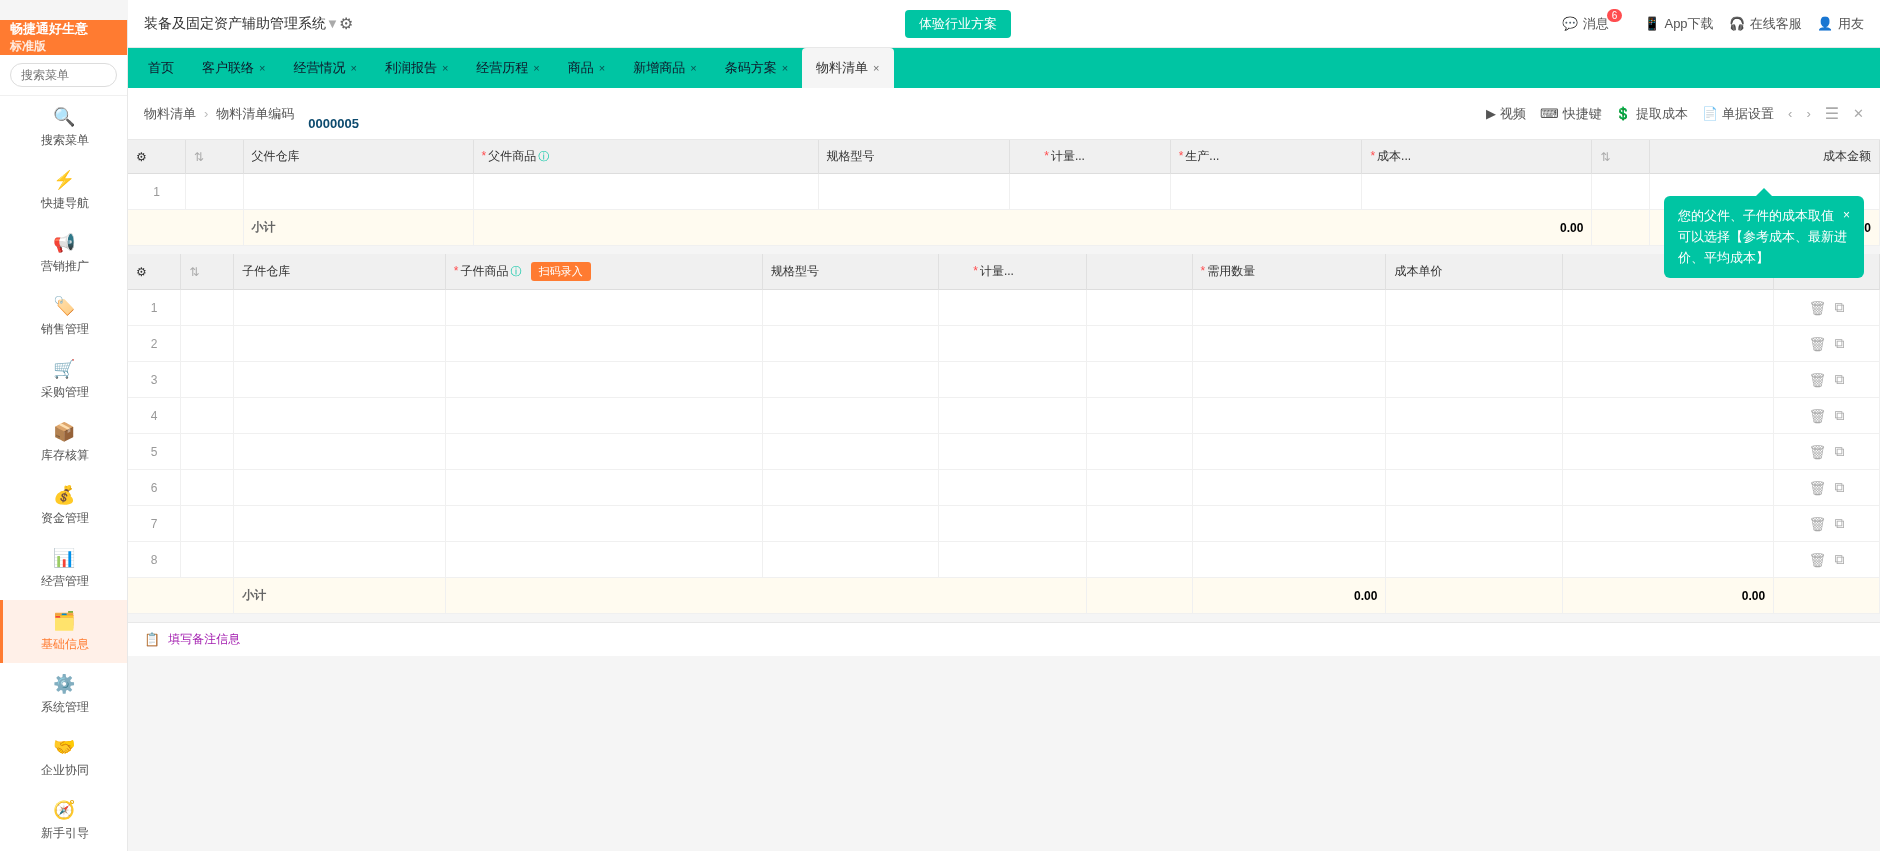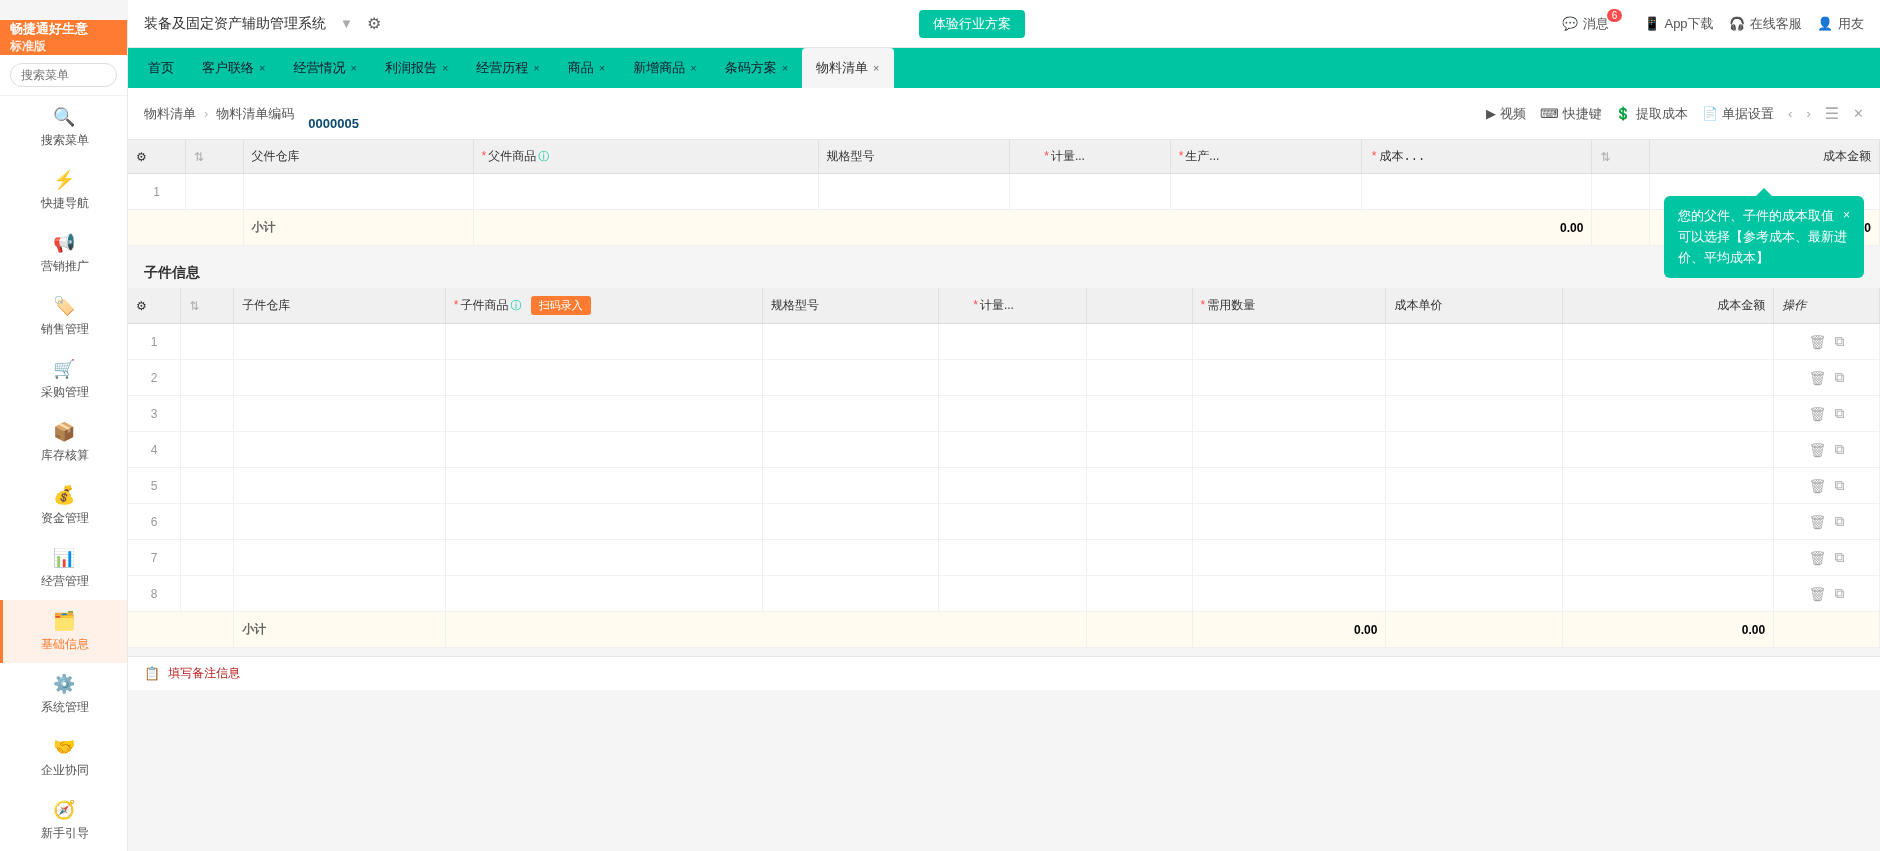--- a/index.html
+++ b/index.html
@@ -73,21 +73,21 @@
       height: 48px;
       display: flex;
       align-items: center;
       padding: 0 16px;
       border-bottom: 1px solid #e8e8e8;
       justify-content: space-between;
     }
     .top-header-left {
       display: flex;
       align-items: center;
-      gap: 14px;
+      gap: 0;
       color: #555;
       font-size: 13px;
     }
     .system-title {
       color: #333;
       font-size: 14px;
     }
     .top-header-right {
       display: flex;
       align-items: center;
@@ -325,21 +325,21 @@
       align-items: center;
       gap: 8px;
       color: #666;
       font-size: 13px;
     }
     .col-warehouse { width: 120px; }
     .col-product { width: 180px; }
     .col-spec { width: 100px; }
     .col-unit { width: 80px; padding-left: 34px; }
     .col-prod { width: 100px; }
-    .col-cost { width: 120px; font-family: Liberation Mono, monospace; }
+    .col-cost { width: 120px; }
     .col-qty { width: 110px; }
     .col-unit-cost { width: 100px; }
     .col-cost-total { width: 120px; }
     .col-action { width: 60px; font-style: italic; }
     .col-sort { width: 30px; }
 
     .page-wrapper {
       position: relative;
     }
   </style>
@@ -544,23 +544,20 @@
             <td colspan="2"></td>
             <td class="subtotal-label">小计</td>
             <td colspan="5" style="text-align:right;"><span>0.00</span></td>
             <td></td>
             <td style="text-align:right;"><span>0.00</span></td>
           </tr>
         </tbody>
       </table>
     </div>
 
-    <div class="section-header">
-      <span>子件信息</span>
-    </div>
     <div class="table-wrap">
       <table>
         <thead>
           <tr>
             <th class="col-sort">⚙</th>
             <th class="col-sort" style="color:#aaa;">⇅</th>
             <th class="col-warehouse">子件仓库</th>
             <th class="col-product">
               <span class="required">*</span>子件商品<span style="color:#00c5a3;margin-left:2px;font-size:11px;">ⓘ</span>
               <button class="scan-btn" style="margin-left:6px;">扫码录入</button>
@@ -728,21 +725,21 @@
   <td></td>
   <td style="text-align:right;">0.00</td>
   <td></td>
 </tr>
           </tbody>
       </table>
     </div>
 
     <div class="bottom-bar">
       <span>📋</span>
-      <span style="color:#b91c1c;font-size:12px;">填写备注信息</span>
+      <span style="color:#a21caf;font-size:12px;">填写备注信息</span>
     </div>
 
     <div class="tooltip-popup">
       <span class="tooltip-close">×</span>
       <span>您的父件、子件的成本取值可以选择【参考成本、最新进价、平均成本】</span>
     </div>
   </div>
 </div>
 
 </body></html>

